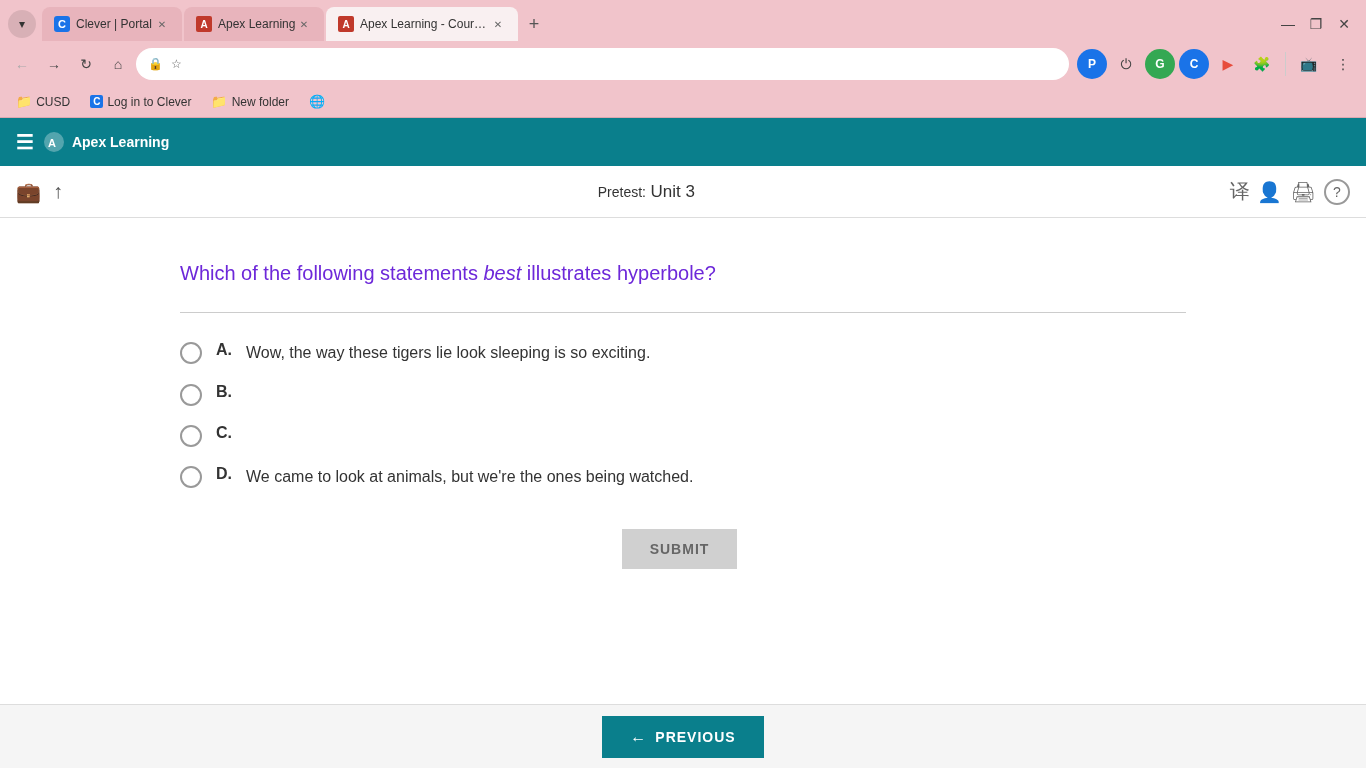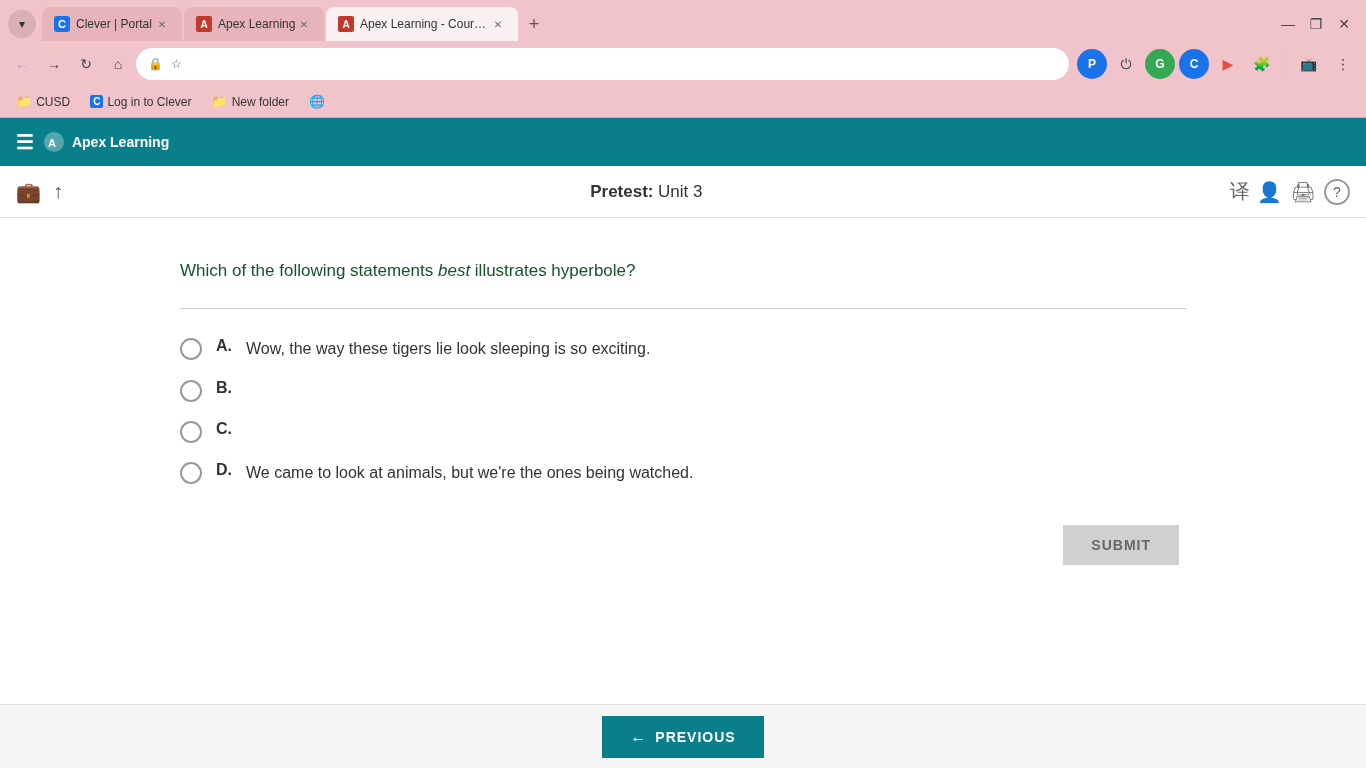--- a/index.html
+++ b/index.html
@@ -162,40 +162,40 @@
     .sub-header {
       display: flex; align-items: center;
       padding: 0 16px;
       height: 52px;
       border-bottom: 1px solid #ddd;
       background: #fff;
     }
     .sub-header-left { display: flex; align-items: center; gap: 12px; }
     .sub-header-center { flex: 1; display: flex; justify-content: center; align-items: center; }
     .sub-header-right { display: flex; align-items: center; gap: 8px; }
-    .pretest-label { font-size: 17px; font-weight: 700; color: #333; }
+    .pretest-label { font-size: 14px; font-weight: 400; color: #333; }
     .pretest-unit { font-size: 17px; color: #333; text-align: center; }
     .upload-icon { font-size: 20px; color: #555; cursor: pointer; }
     .briefcase-icon { font-size: 20px; color: #555; cursor: pointer; }
     .header-icon { font-size: 20px; color: #666; cursor: pointer; }
 
     
     .question-area {
       padding: 40px 180px;
       background: #fff;
     }
     .question-header {
       font-size: 19px;
       font-weight: 700;
       color: #222;
       margin-bottom: 18px;
     }
     .question-text {
-      font-size: 17px;
-      color: #14532d;
+      font-size: 20px;
+      color: #6d28d9;
       margin-bottom: 24px;
       line-height: 1.5;
     }
     .question-text em { font-style: italic; }
     .divider {
       border: none;
       border-top: 1px solid #ccc;
       margin-bottom: 28px;
     }
     .options-list { list-style: none; display: flex; flex-direction: column; gap: 18px; }
@@ -214,21 +214,21 @@
       background: #fff;
       flex-shrink: 0;
       margin-top: 1px;
       cursor: pointer;
     }
     .option-letter { font-weight: 700; }
     .option-text { line-height: 1.5; }
 
     .submit-row {
       display: flex;
-      justify-content: flex-end;
+      justify-content: center;
       margin-top: 40px;
       padding-right: 7px;
     }
     .submit-btn {
       background: #d0d0d0;
       color: #666;
       border: none;
       padding: 12px 28px;
       font-size: 14px;
       font-weight: 600;

